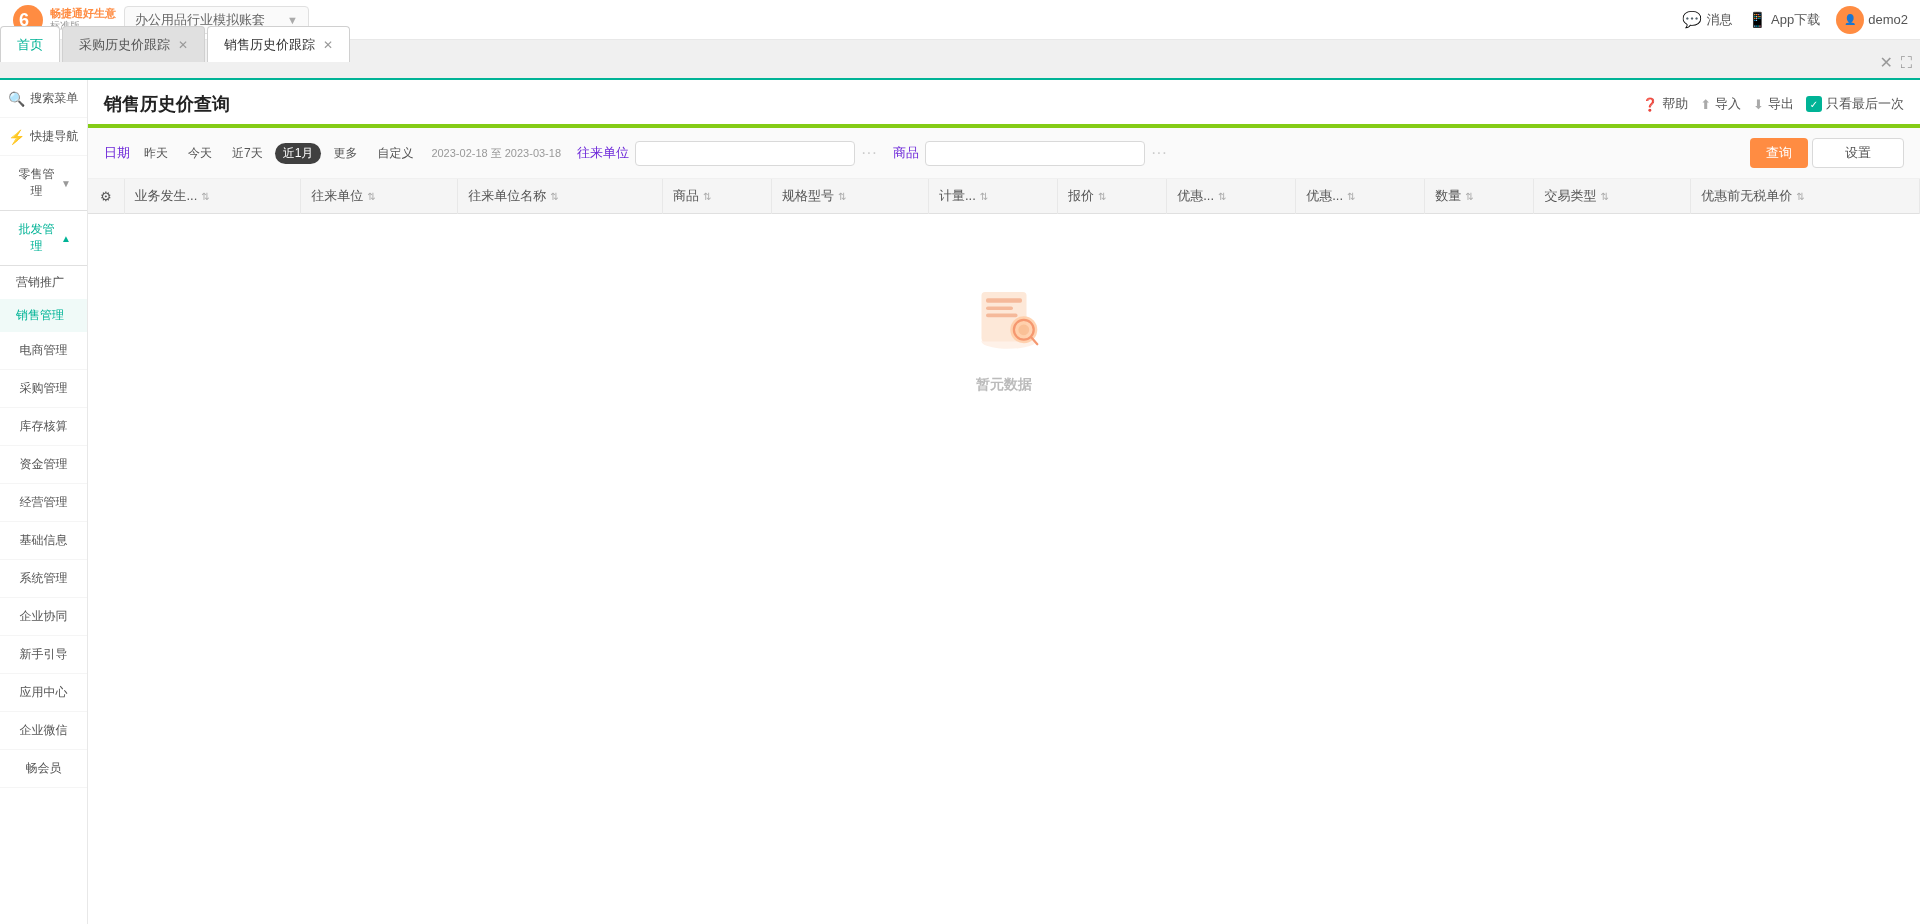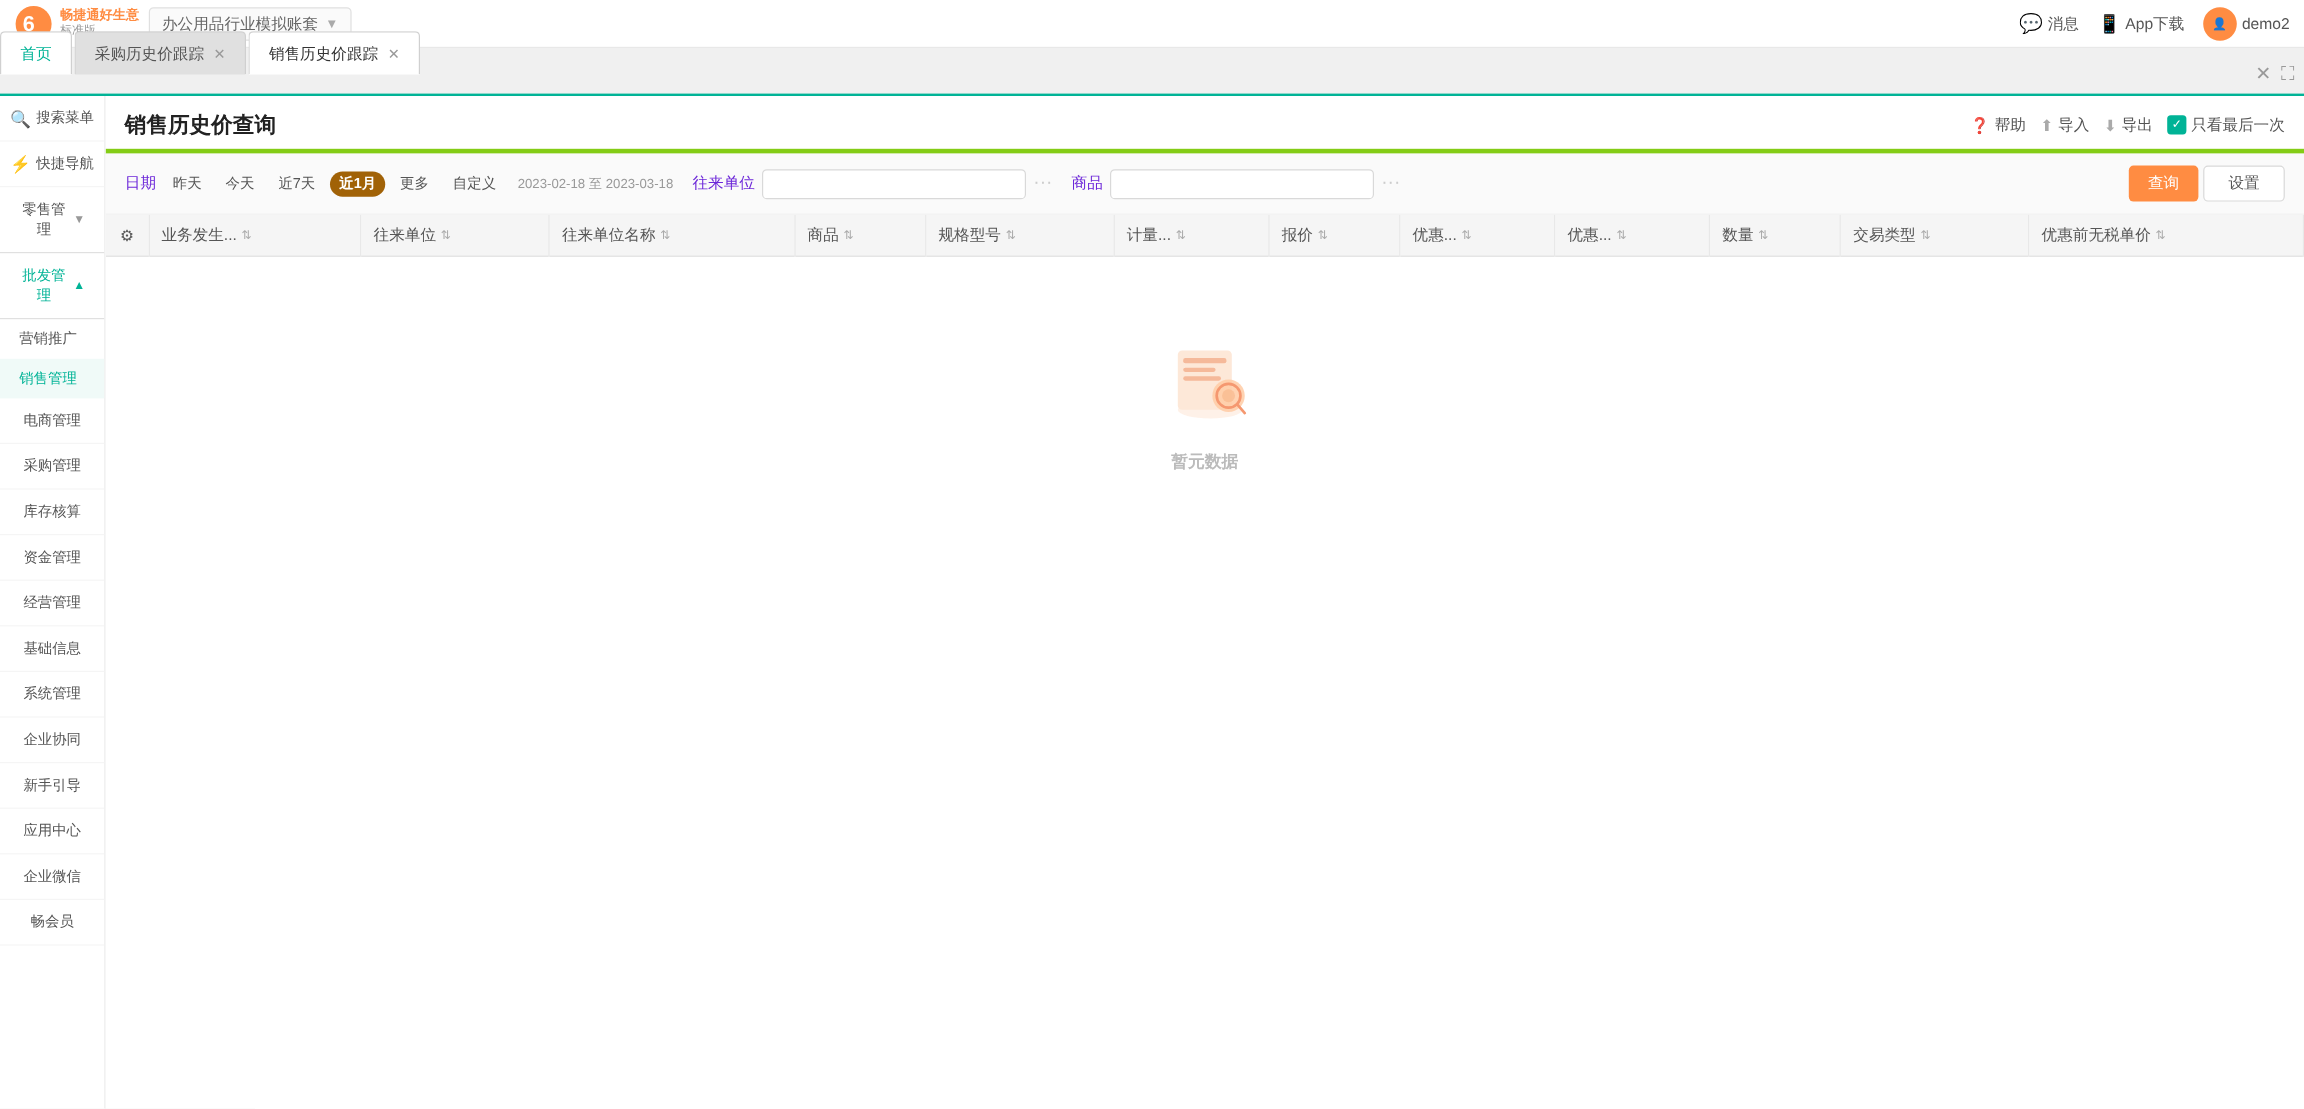--- a/index.html
+++ b/index.html
@@ -27,21 +27,21 @@
       gap: 6px;
       min-width: 80px;
     }
     .logo-icon {
       width: 32px;
       height: 32px;
     }
     .app-title-area {
       display: flex;
       align-items: center;
-      gap: 6px;
+      gap: 22px;
       color: #666;
       font-size: 13px;
       border: 1px solid #e0e0e0;
       border-radius: 4px;
       padding: 4px 10px;
       cursor: pointer;
       background: #fafafa;
     }
     .top-header-right {
       display: flex;
@@ -252,23 +252,22 @@
     }
     .chip {
       padding: 2px 8px;
       border-radius: 12px;
       font-size: 12px;
       cursor: pointer;
       color: #555;
       background: transparent;
     }
     .chip.active {
-      background: #a16207;
+      background: #404040;
       color: white;
-      font-weight: bold;
     }
     .date-range-text {
       font-size: 11px;
       color: #999;
       margin-left: 4px;
     }
     .filter-input {
       border: 1px solid #d9d9d9;
       border-radius: 4px;
       padding: 4px 8px;
@@ -291,21 +290,21 @@
       padding: 6px 16px;
       font-size: 13px;
       cursor: pointer;
       white-space: nowrap;
     }
     .btn-settings {
       background: #fff;
       color: #555;
       border: 1px solid #d9d9d9;
       border-radius: 4px;
-      padding: 5px 20px;
+      padding: 5px 32px;
       font-size: 13px;
       cursor: pointer;
       text-align: right;
     }
     .filter-right-actions {
       margin-left: auto;
       display: flex;
       flex-direction: row;
       gap: 4px;
     }

